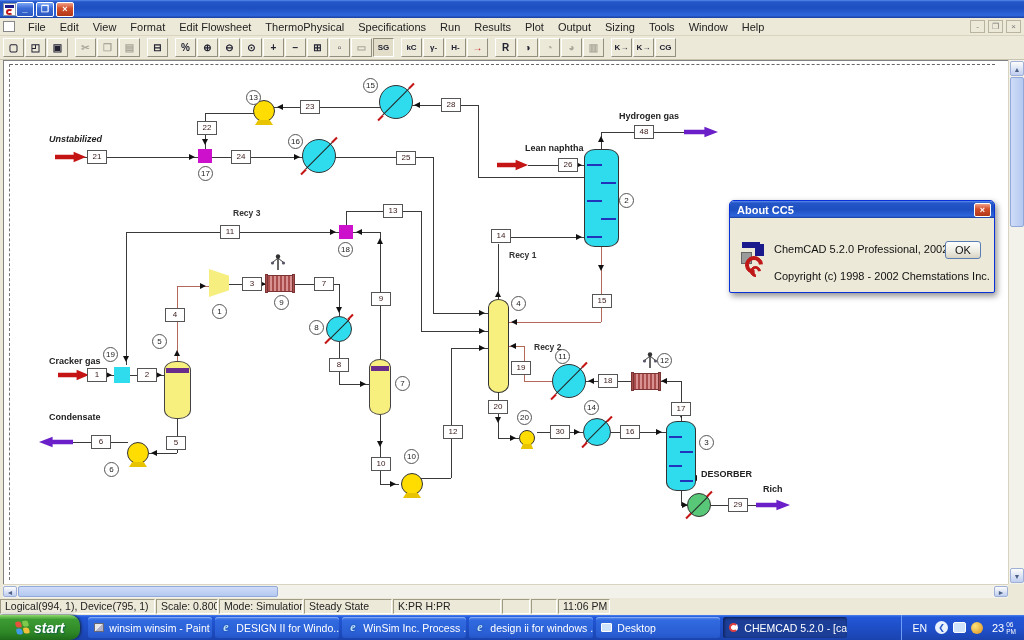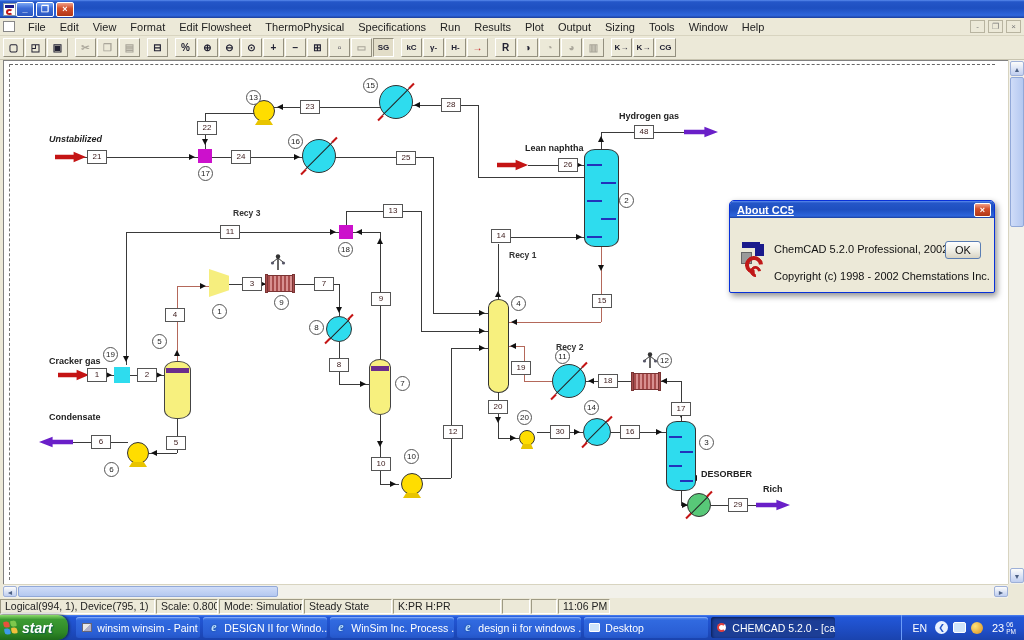--- a/index.html
+++ b/index.html
@@ -81,21 +81,21 @@
   #hthumb{position:absolute;left:15px;top:1px;width:260px;height:11px;background:linear-gradient(180deg,#CFDCF8,#B4C8F0);
     border:1px solid #91A8D8;border-radius:2px;}
   #sb-corner{position:absolute;right:0;top:584px;width:16px;height:14px;background:#ECE9D8;}
   
   #statusbar{position:absolute;left:0;top:598px;width:1024px;height:17px;background:#ECE9D8;display:flex;font-size:10.5px;color:#222;}
   .sb-panel{border:1px solid;border-color:#9E9A84 #FFF #FFF #9E9A84;margin:1px 1px 1px 0;padding:0 4px;line-height:13px;
     white-space:nowrap;overflow:hidden;}
   
   #taskbar{position:absolute;left:0;top:615px;width:1024px;height:25px;
     background:linear-gradient(180deg,#4E84F4 0%,#2257D8 8%,#1E4DC4 55%,#1A43AE 100%);display:flex;align-items:center;}
-  #startbtn{height:25px;padding:0 16px 0 4px;display:flex;align-items:center;color:#fff;font-weight:bold;font-style:italic;font-size:14px;
+  #startbtn{height:25px;padding:0 16px 0 16px;display:flex;align-items:center;color:#fff;font-weight:bold;font-style:italic;font-size:14px;
     background:linear-gradient(180deg,#8CDB6A,#3D9B33 18%,#2E8726 70%,#1E6B1A);border-radius:0 10px 10px 0;
     box-shadow:1px 0 3px #123;margin-right:8px;text-shadow:1px 1px 1px #164;}
   #winflag{width:14px;height:14px;margin-right:4px;position:relative;transform:rotate(-8deg);}
   #winflag i{position:absolute;width:6px;height:6px;border-radius:1px 3px 1px 3px;}
   .task-btn{height:21px;width:124px;margin-right:3px;display:flex;align-items:center;padding:0 4px;border-radius:3px;
     background:linear-gradient(180deg,#5E90F0,#316AE0 15%,#2A5ED4 80%,#2456C8);box-shadow:inset 0 1px 0 #7FA8F5;
     color:#fff;font-size:10.5px;white-space:nowrap;overflow:hidden;}
   .task-btn.active{background:#1C3E96;box-shadow:inset 1px 1px 3px #0A1C50;}
   .task-btn .ticon{width:13px;height:12px;margin-right:4px;flex:0 0 auto;display:flex;align-items:center;justify-content:center;
     font-size:10px;font-weight:bold;}
@@ -106,21 +106,21 @@
   .tray-ico{margin-right:5px;}
   #clock{display:flex;align-items:center;margin-left:4px;}
   #clock .big{font-size:11px;}
   #clock .stack{display:flex;flex-direction:column;font-size:6.5px;line-height:7px;margin-left:2px;}
   
   #dialog{position:absolute;left:729px;top:200px;width:266px;height:93px;background:#ECE9D8;
     border:1px solid #0831D9;border-radius:5px 5px 2px 2px;box-shadow:2px 3px 6px rgba(0,0,0,.45);}
   #dlg-title{height:17px;border-radius:4px 4px 0 0;display:flex;align-items:center;padding:0 3px 0 7px;
     background:linear-gradient(180deg,#5A8BEE 0%,#2456C8 12%,#1E4FC0 50%,#2E66DC 88%,#1B3E9C 100%);
     color:#fff;font-weight:bold;font-size:11px;}
-  #dlg-title span{flex:1;text-decoration:underline;}
+  #dlg-title span{flex:1;}
   #dlg-close{width:17px;height:14px;border:1px solid #fff;border-radius:2px;color:#fff;font-size:9px;line-height:12px;text-align:center;
     background:linear-gradient(180deg,#F0A088,#D4502C 40%,#B03818);}
   #dlg-body{position:relative;height:75px;font-size:11px;color:#111;}
   #dlg-line1{position:absolute;left:44px;top:25px;}
   #dlg-line2{position:absolute;left:44px;top:52px;}
   #dlg-ok{position:absolute;right:13px;top:23px;width:36px;height:18px;font-size:11px;text-align:center;line-height:16px;
     background:linear-gradient(180deg,#FFFFFF,#ECEBE1 60%,#D8D4C4);border:1px solid #5A7EB4;border-radius:3px;color:#111;}
   #dlg-logo{position:absolute;left:10px;top:24px;width:30px;height:44px;}
   #dlg-logo i{position:absolute;display:block;}
 </style>
@@ -485,21 +485,21 @@
         <div class="ecirc" style="left: 513px; top: 349px;">20</div>
         <div class="flabel" style="left: 45px; top: 73px; font-style: italic;">Unstabilized</div>
         <div class="flabel" style="left: 45px; top: 295px;">Cracker gas</div>
         <div class="flabel" style="left: 45px; top: 351px;">Condensate</div>
         <div class="flabel" style="left: 521px; top: 82px;">Lean naphtha</div>
         <div class="flabel" style="left: 615px; top: 50px;">Hydrogen gas</div>
         <div class="flabel" style="left: 697px; top: 408px;">DESORBER</div>
         <div class="flabel" style="left: 759px; top: 423px;">Rich</div>
         <div class="flabel thin" style="left: 229px; top: 147px;">Recy 3</div>
         <div class="flabel thin" style="left: 505px; top: 189px;">Recy 1</div>
-        <div class="flabel thin" style="left: 552px; top: 281px;">Recy 2</div>
+        <div class="flabel thin" style="left: 530px; top: 281px;">Recy 2</div>
       </div>
   </div>
 
   <div id="vscroll">
     <div class="sb-btn" style="left:1px;top:1px;width:14px;height:15px;line-height:15px;">▲</div>
     <div id="vthumb"></div>
     <div class="sb-btn" style="left:1px;bottom:1px;width:14px;height:15px;line-height:15px;">▼</div>
   </div>
   <div id="hscroll">
     <div class="sb-btn" style="left:0;top:1px;width:14px;height:11px;line-height:11px;">◄</div>

